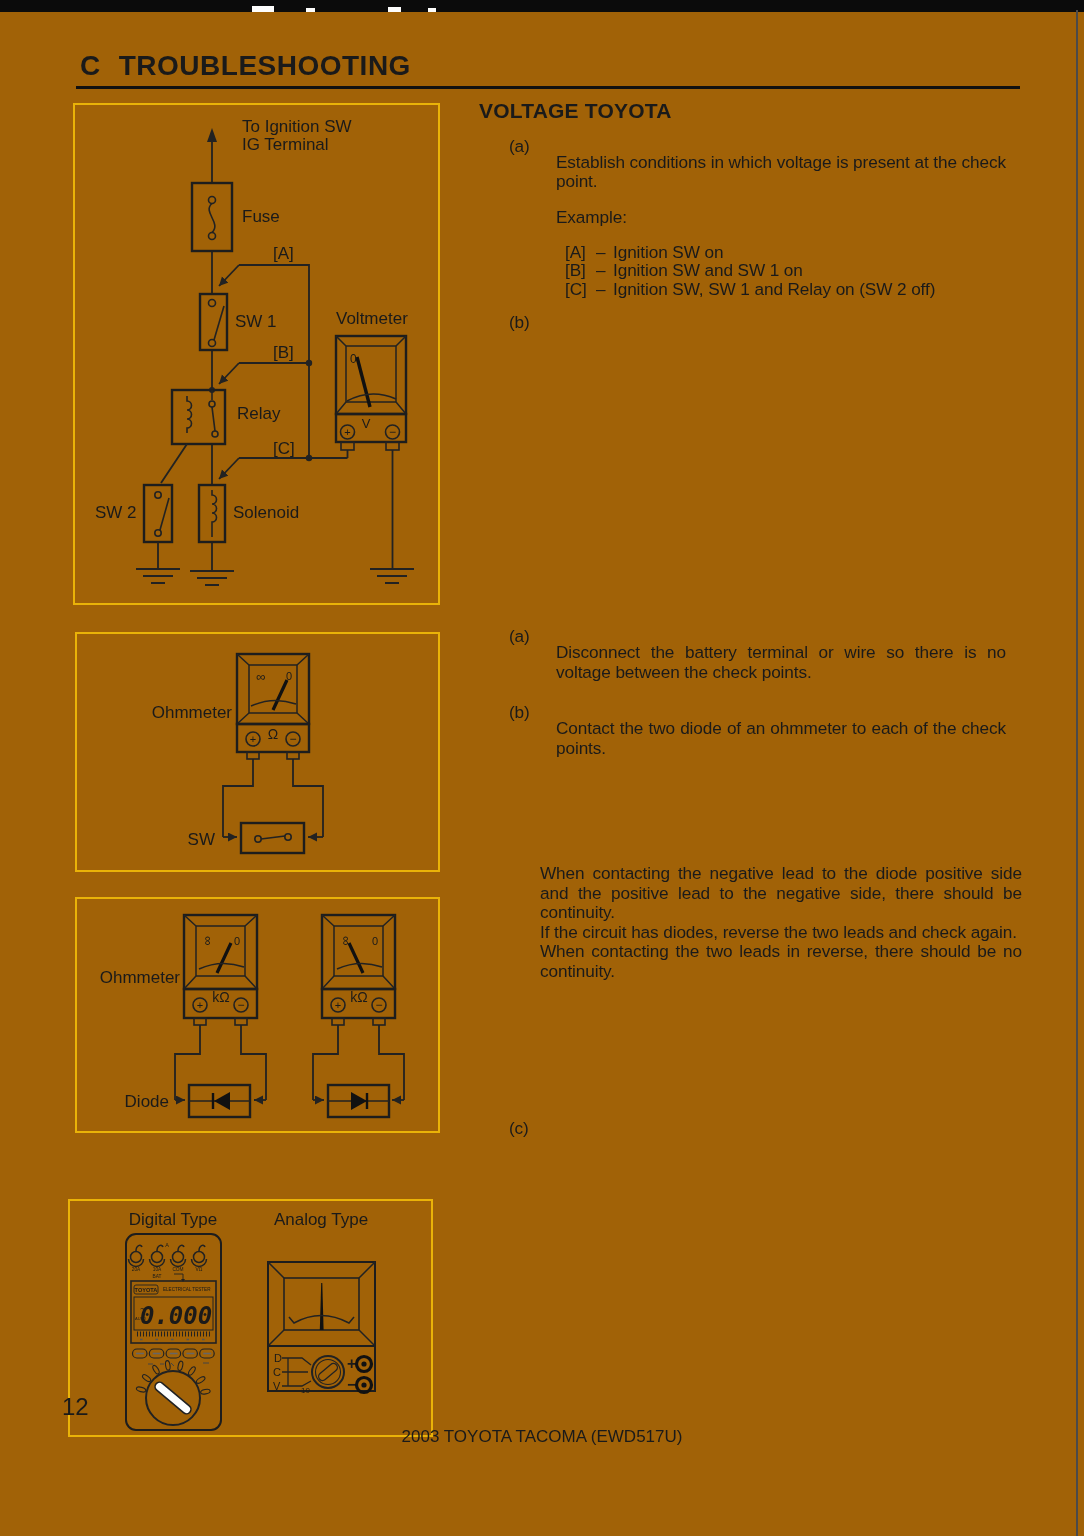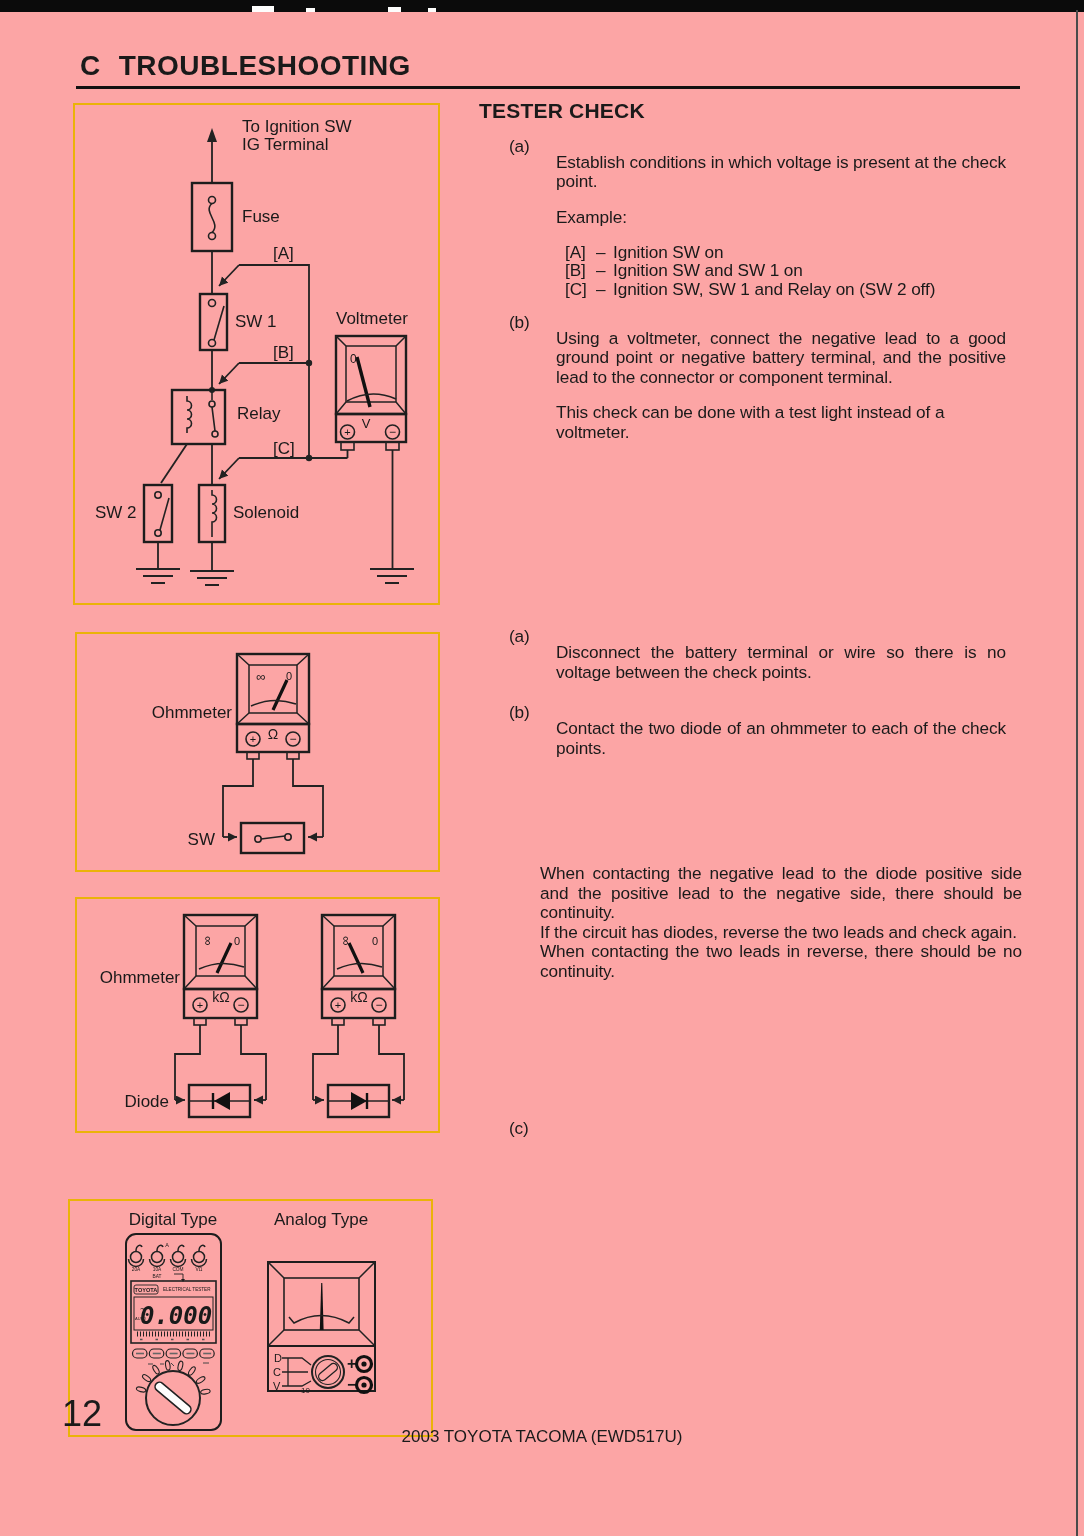--- a/index.html
+++ b/index.html
@@ -1,16 +1,16 @@
 <!DOCTYPE html>
 <html><head>
 <meta charset="utf-8">
 <style>
   html,body{margin:0;padding:0;background:#e8e8e8;}
-  .page{position:relative;width:1084px;height:1536px;background:#fca5a5;margin:0 auto;
+  .page{position:relative;width:1084px;height:1536px;background:#a16207;margin:0 auto;
         font-family:"Liberation Sans", sans-serif;color:#1a1a1a;overflow:hidden;}
   
   .scan-bar{position:absolute;left:0;top:0;width:1084px;height:12px;background:#0b0b0b;}
   .scan-bar .notch{position:absolute;background:#fdfdfc;bottom:0;}
   .scan-edge{position:absolute;left:1076px;top:10px;width:2px;height:1526px;background:#4a4a4a;}
   
   .hdr{position:absolute;left:80px;top:50px;font-size:28px;font-weight:bold;letter-spacing:.5px;}
   .hdr .sec{margin-right:18px;}
   .rule{position:absolute;left:76px;top:86px;width:944px;height:3px;background:#111;}
   
@@ -35,21 +35,21 @@
   .text-col{width:482px;}
   .just{text-align:justify;}
   .text-col p{margin:16px;}
   .ex-label{margin-top:6px;}
   .ex-row{display:flex;padding-left:25px;line-height:18.3px;}
   .ex-key{flex:none;width:31px;}
   .ex-dash{flex:none;width:17px;}
   #diode-note{position:absolute;left:540px;top:864px;width:482px;}
   #diode-note p{margin:0;}
   
-  .pgnum{position:absolute;left:62px;top:1393px;font-size:36px;}
+  .pgnum{position:absolute;left:62px;top:1393px;font-size:24px;}
   .docref{position:absolute;left:0;top:1427px;width:1084px;text-align:center;font-size:17px;}
 </style>
 </head>
 <body>
 
 <div class="page">
 
   <div class="scan-bar">
     <span class="notch" style="left:252px;width:22px;height:6px;"></span>
     <span class="notch" style="left:306px;width:9px;height:4px;"></span>
@@ -140,21 +140,21 @@
       <text class="t17" x="20" y="413">SW 2</text>
       <text class="t17" x="158" y="413">Solenoid</text>
       <text font-size="12" x="275" y="258">0</text>
       <text font-size="13" x="291" y="323" text-anchor="middle">V</text>
       <text font-size="11" x="272.5" y="331" text-anchor="middle">+</text>
       <text font-size="12" x="317.5" y="331" text-anchor="middle">−</text>
     </svg>
   </div>
 
   <div class="col body-text" style="top:101px;">
-    <h2>TESTER CHECK</h2>
+    <h2>VOLTAGE TOYOTA</h2>
     <div class="item" style="margin-top:16px;">
       <span class="marker">(a)</span>
       <div class="text-col">
         <p class="just">Establish conditions in which voltage is present at the check point.</p>
         <p class="ex-label">Example:</p>
         <div class="ex-row">
           <span class="ex-key">[A]</span>
           <span class="ex-dash">–</span>
           <span>Ignition SW on</span>
         </div>
@@ -165,24 +165,20 @@
         </div>
         <div class="ex-row">
           <span class="ex-key">[C]</span>
           <span class="ex-dash">–</span>
           <span>Ignition SW, SW 1 and Relay on (SW 2 off)</span>
         </div>
       </div>
     </div>
     <div class="item" style="margin-top:15px;">
       <span class="marker">(b)</span>
-      <div class="text-col">
-        <p class="just">Using a voltmeter, connect the negative lead to a good ground point or negative battery terminal, and the positive lead to the connector or component terminal.</p>
-        <p>This check can be done with a test light instead of a voltmeter.</p>
-      </div>
     </div>
   </div>
 
   <div class="dbox" id="d2">
     <svg width="361" height="236" viewBox="0 0 361 236">
       <defs>
         <marker id="ah2" markerUnits="userSpaceOnUse" markerWidth="12" markerHeight="10" refX="9" refY="4.5" orient="auto">
           <path d="M0,0 L9,4.5 L0,9 Z" fill="#222"></path>
         </marker>
       </defs>

